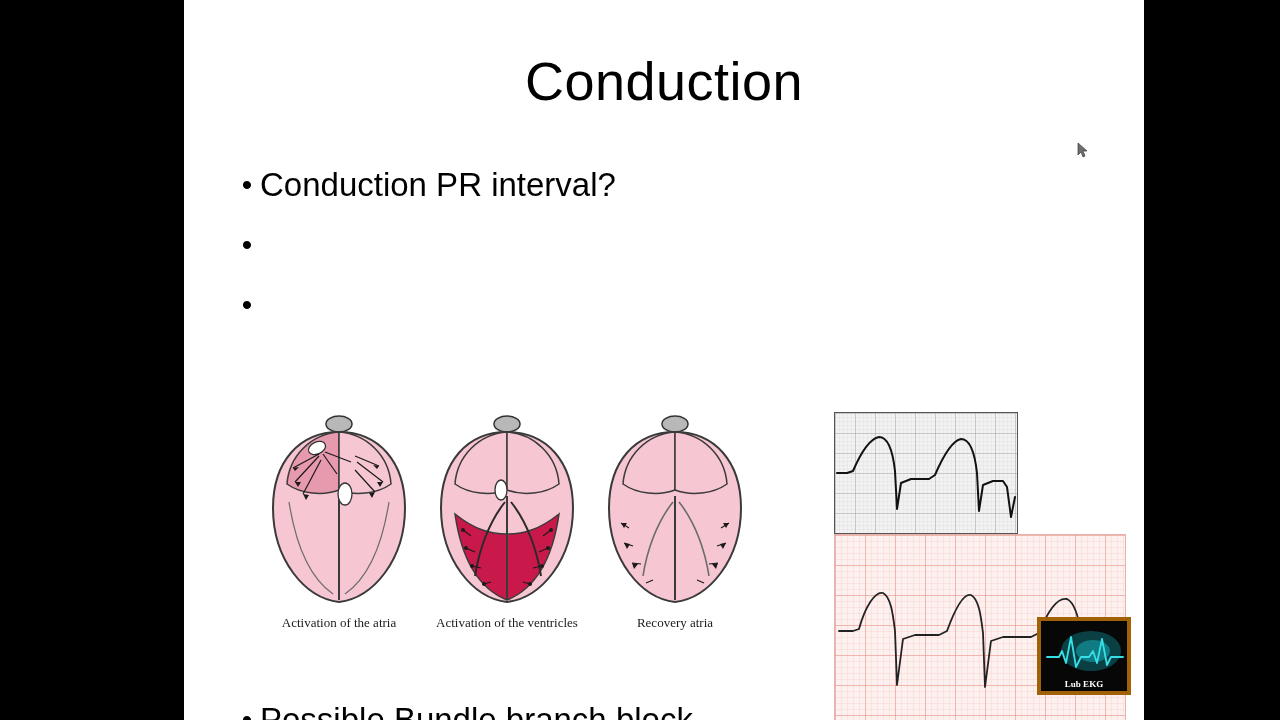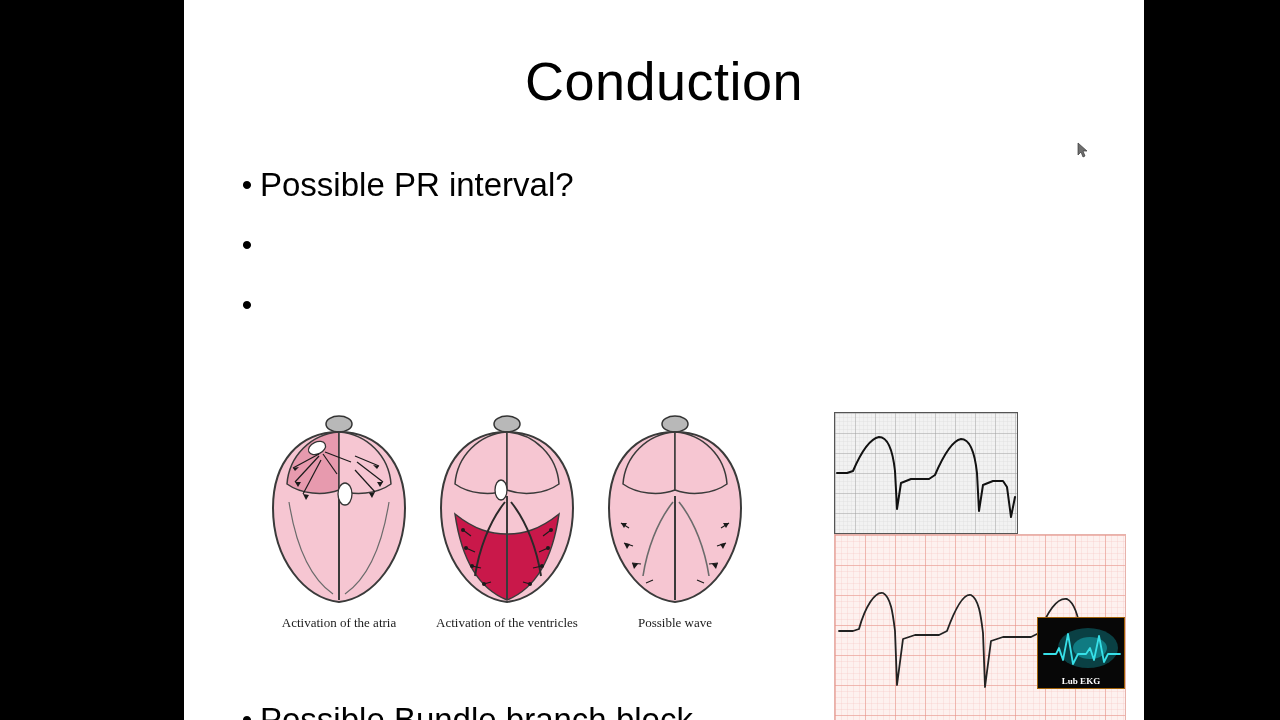--- a/index.html
+++ b/index.html
@@ -133,21 +133,21 @@
     border: 1px solid #e7b2ab;
     overflow: hidden;
   }
   .logo-box {
     position: absolute;
     left: 853px;
     top: 617px;
     width: 86px;
     height: 70px;
     background: #0369a1;
-    border: 1px solid #a16207;
+    border: 4px solid #a16207;
     overflow: hidden;
   }
   .logo-label {
     position: absolute;
     bottom: 2px;
     left: 0;
     width: 86px;
     text-align: center;
     font-size: 9px;
     color: #ffffff;
@@ -171,21 +171,21 @@
   <div class="pillar left"></div>
   <div class="pillar right"></div>
 
   <div id="slide">
 
     <div class="slide-title">Conduction</div>
 
     <div class="bullets">
       <div class="bullet">
         <span class="bullet-dot">•</span>
-        <span class="bullet-text">Possible PR interval?</span>
+        <span class="bullet-text">Conduction PR interval?</span>
       </div>
       <div class="bullet">
         <span class="bullet-dot">•</span>
       </div>
       <div class="bullet">
         <span class="bullet-dot">•</span>
       </div>
     </div>
 
     <div class="bullet-cut">
@@ -284,21 +284,21 @@
           </g>
           <g fill="#1a1a1a">
             <path d="M26 113 l6 0 -3 5 z"></path>
               <path d="M29 133 l6 1 -3 5 z"></path>
               <path d="M37 153 l6 1 -4 5 z"></path>
             <path d="M134 113 l-6 0 3 5 z"></path>
               <path d="M131 133 l-6 1 3 5 z"></path>
               <path d="M123 153 l-6 1 4 5 z"></path>
           </g>
         </svg>
-        <div class="caption">Possible wave</div>
+        <div class="caption">Recovery atria</div>
       </div>
     </div>
 
     <div class="ekg-top">
       <svg width="182" height="120" viewBox="0 0 182 120">
         <defs>
           <pattern id="gsmall" width="4" height="4" patternUnits="userSpaceOnUse">
             <path d="M4 0 L0 0 0 4" fill="none" stroke="#d2d2d2" stroke-width="0.5"></path>
           </pattern>
           <pattern id="gbig" width="20" height="20" patternUnits="userSpaceOnUse">

